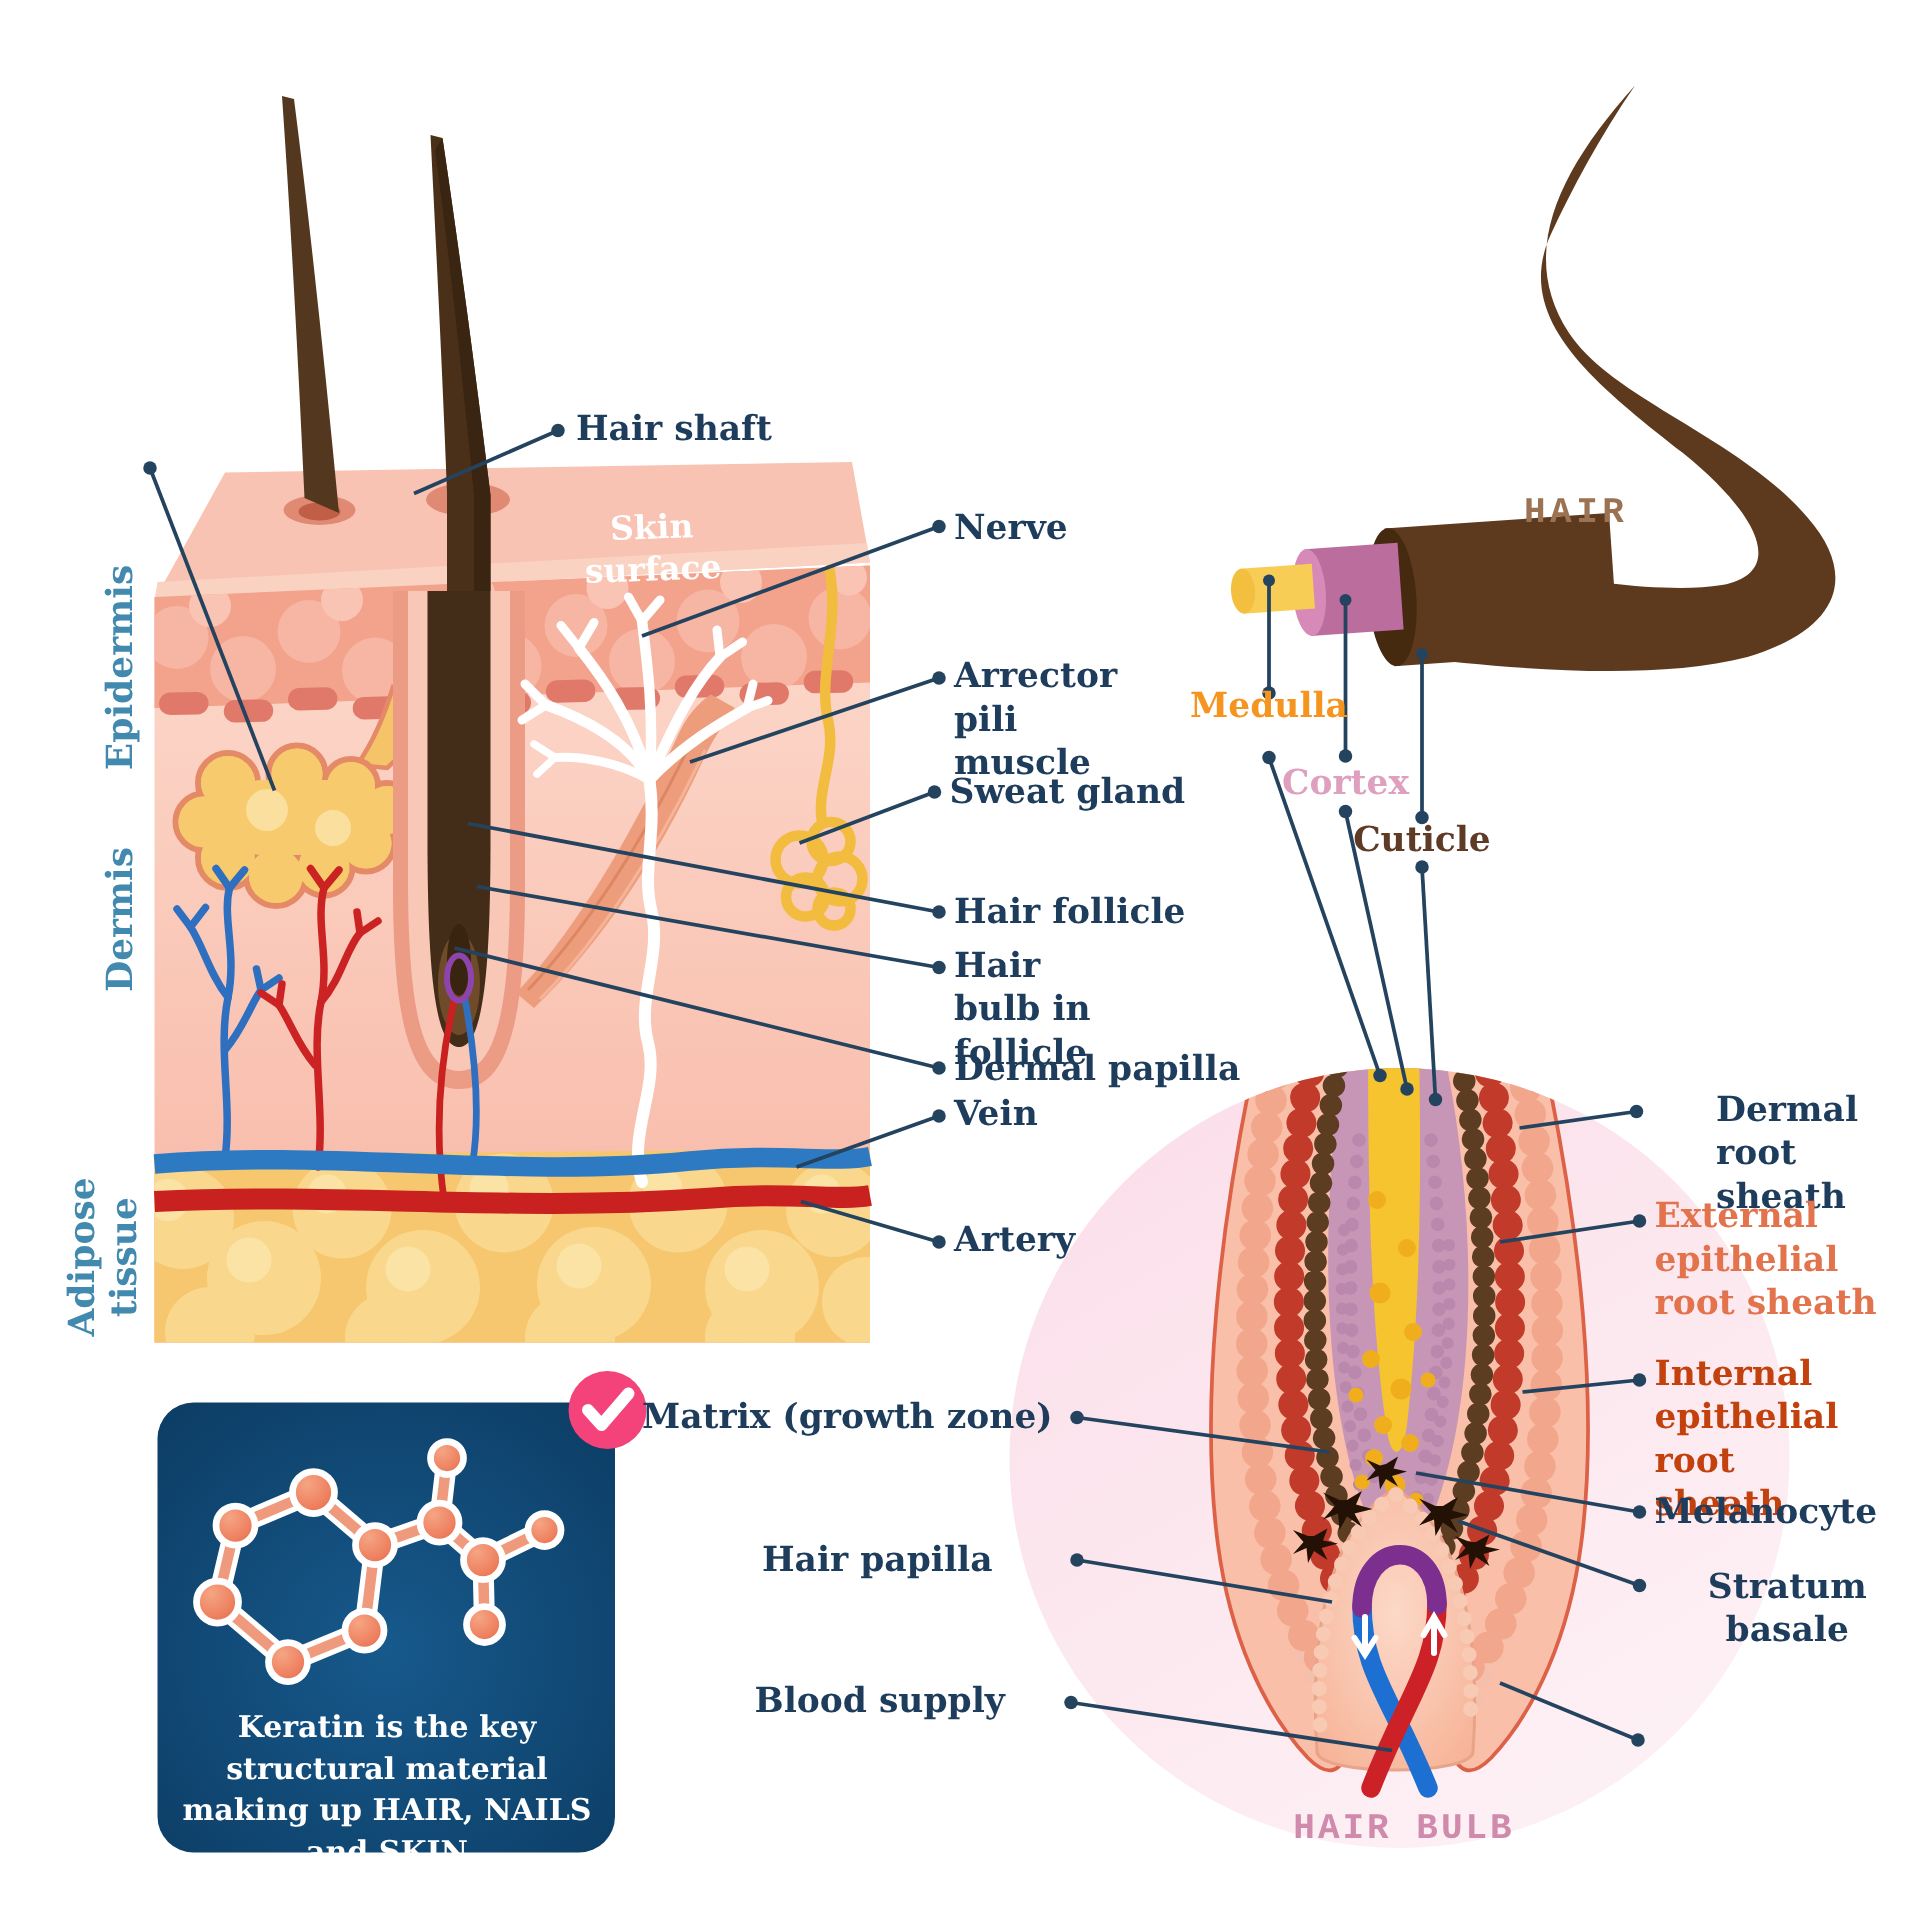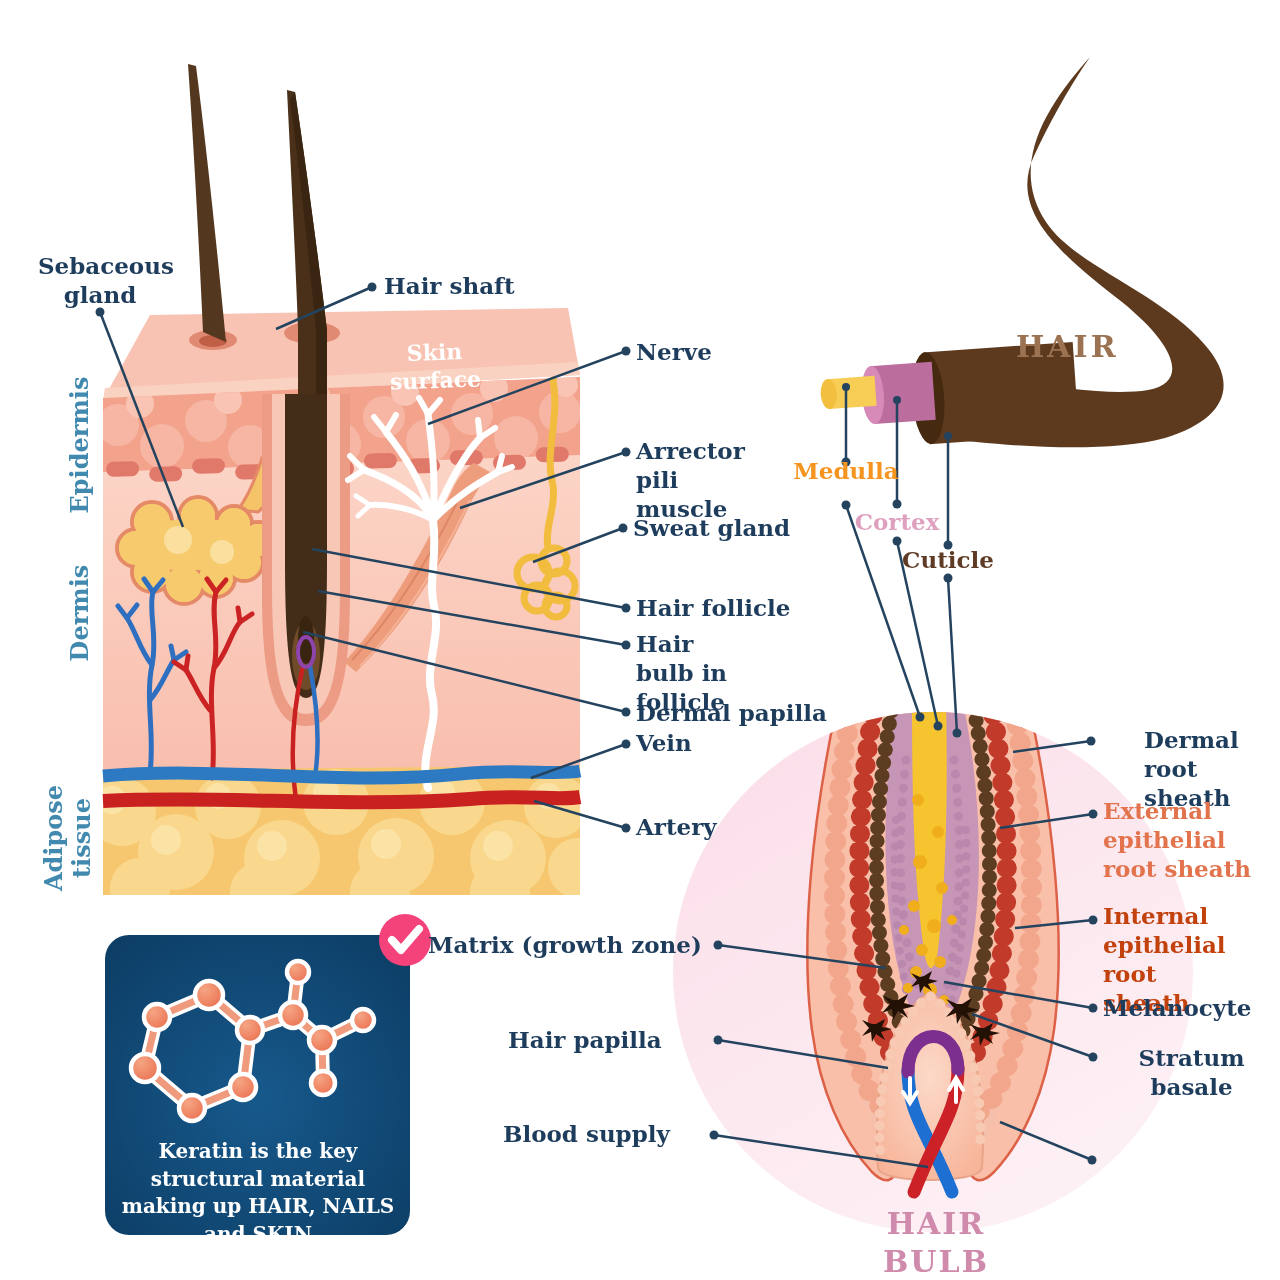--- a/index.html
+++ b/index.html
@@ -5,21 +5,21 @@
   html,body{margin:0;padding:0;background:#fff;}
   #stage{position:relative;width:1280px;height:1280px;background:#fff;overflow:hidden;
          font-family:"DejaVu Serif", "Liberation Serif", serif;}
   #art{position:absolute;left:0;top:0;}
   .lbl{position:absolute;font-weight:bold;color:#1e3c5c;font-size:23px;line-height:1.26;}
   .lbl.center{text-align:center;}
   .lbl.right{text-align:left;}
   .rot{transform:translate(-50%,-50%) rotate(-90deg);transform-origin:center center;
        color:#4189ae;font-size:24px;white-space:nowrap;text-align:center;}
   .rot.wrap{white-space:normal;line-height:1.15;}
-  .title{letter-spacing:3px;font-size:30px;}
+  .title{letter-spacing:3px;font-size:24px;font-family:Liberation Mono, monospace;}
   .white{color:#ffffff;}
   .orange{color:#f5941f;}
   .pink{color:#dfa0bf;}
   .brown{color:#5f3b26;}
   .tan{color:#9b7352;}
   .salmon{color:#e2734d;}
   .red{color:#c2410c;}
   .rose{color:#cf8aac;}
   .keratin-text{font-size:20px;line-height:1.38;}
 </style>
@@ -409,21 +409,20 @@
         <circle cx="1093" cy="1057" r="4.5"></circle>
         <circle cx="1092" cy="1160" r="4.5"></circle>
     <circle cx="718" cy="945" r="4.5"></circle>
         <circle cx="718" cy="1040" r="4.5"></circle>
         <circle cx="714" cy="1135" r="4.5"></circle>
   </g>
 </svg>
 
 <div class="lbl white center" style="left:360px;top:339px;width:150px;font-size:22px;transform:rotate(-2deg);">Skin surface</div>
 
-<div class="lbl center" style="left:38px;top:252px;width:124px;">Sebaceous gland</div>
 <div class="lbl" style="left:384px;top:272px;">Hair shaft</div>
 <div class="lbl" style="left:636px;top:338px;">Nerve</div>
 <div class="lbl" style="left:636px;top:437px;width:122px;">Arrector pili muscle</div>
 <div class="lbl" style="left:633px;top:514px;">Sweat gland</div>
 <div class="lbl" style="left:636px;top:594px;">Hair follicle</div>
 <div class="lbl" style="left:636px;top:630px;width:112px;">Hair bulb in follicle</div>
 <div class="lbl" style="left:636px;top:699px;">Dermal papilla</div>
 <div class="lbl" style="left:636px;top:729px;">Vein</div>
 <div class="lbl" style="left:636px;top:813px;">Artery</div>
 

